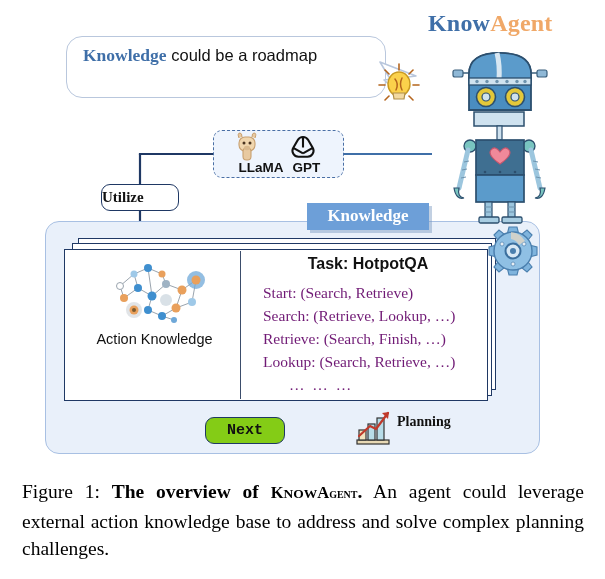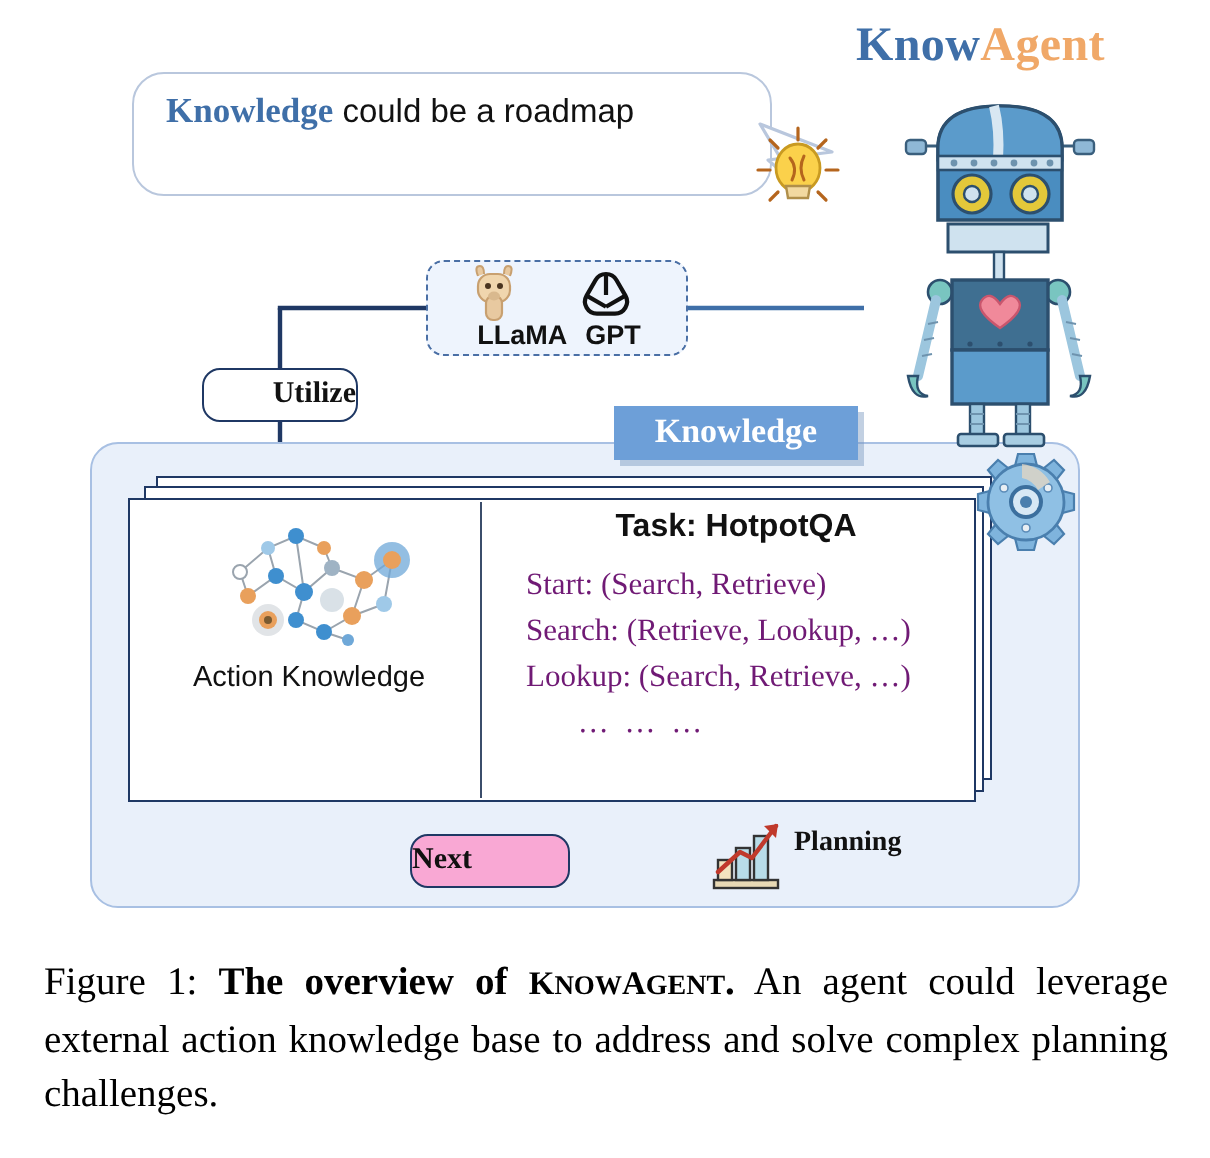--- a/index.html
+++ b/index.html
@@ -61,21 +61,21 @@
     display:flex;justify-content:center;gap:9px;align-items:center;
   }
 
   
   .conn{position:absolute;}
 
   
   #utilize{
     position:absolute;left:101px;top:184px;width:78px;height:27px;
     border:1.7px solid #1f3864;border-radius:9px;background:#fff;
-    box-sizing:border-box;text-align:right;line-height:25px;
+    box-sizing:border-box;text-align:left;line-height:25px;
     font-family:"Liberation Serif", serif;font-size:15px;font-weight:bold;color:#111;
   }
 
   
   #panel{
     position:absolute;left:45px;top:221px;width:495px;height:233px;
     background:#e9f0fa;border:1.6px solid #a8c0e3;border-radius:14px;
     box-sizing:border-box;
   }
 
@@ -124,23 +124,23 @@
   #rules .ellipsis{
     text-align:center;width:92px;margin-left:12px;letter-spacing:2px;
   }
 
   
   #gear-icon{position:absolute;left:487px;top:225px;width:52px;height:52px;}
 
   
   #next{
     position:absolute;left:205px;top:417px;width:80px;height:27px;
-    border:1.7px solid #1f3864;border-radius:9px;background:#f9a8d4;
-    box-sizing:border-box;line-height:25px;
-    font-family:Liberation Serif, serif;font-size:15px;font-weight:bold;color:#111;
+    border:1.7px solid #1f3864;border-radius:9px;background:#84cc16;
+    box-sizing:border-box;text-align:center;line-height:25px;
+    font-family:Liberation Mono, monospace;font-size:15px;font-weight:bold;color:#111;
   }
   #chart-icon{position:absolute;left:352px;top:410px;width:42px;height:38px;}
   #planning-label{
     position:absolute;left:397px;top:414px;
     font-family:"Liberation Serif", serif;font-size:14px;font-weight:bold;color:#111;
     white-space:nowrap;
   }
 
   
   #robot{position:absolute;left:437px;top:48px;width:126px;height:176px;}
@@ -267,20 +267,21 @@
     <circle cx="62" cy="42" r="6" fill="#c9d4dd" opacity=".7"></circle>
   </svg>
   <div id="akb-label">
     <div>Action Knowledge</div>
   </div>
 
   <div id="task-title">Task:  HotpotQA</div>
   <div id="rules">
     <div>Start: (Search, Retrieve)</div>
     <div>Search: (Retrieve, Lookup, …)</div>
+    <div>Retrieve: (Search, Finish, …)</div>
     <div>Lookup: (Search, Retrieve, …)</div>
     <div class="ellipsis">… … …</div>
   </div>
 
   <div id="knowledge-banner">Knowledge</div>
 
   <svg id="gear-icon" viewBox="0 0 52 52">
     <g transform="translate(26,26)">
       <g fill="#7fb4dd" stroke="#4a7fae" stroke-width="1.1">
         <path d="M-4,-24 h8 l1.5,6 h-11 Z"></path>
@@ -375,14 +376,14 @@
       <line x1="71" y1="159" x2="78" y2="159"></line>
         <line x1="71" y1="164" x2="78" y2="164"></line>
     </g>
     <rect x="42" y="169" width="20" height="6" rx="1.5" fill="#a8cde2" stroke="#2c4f6e" stroke-width="1.3"></rect>
     <rect x="65" y="169" width="20" height="6" rx="1.5" fill="#a8cde2" stroke="#2c4f6e" stroke-width="1.3"></rect>
   </svg>
 
 </div>
 
 <div id="caption">
-  <span>Figure 1: </span><b>The overview of </b><b class="sc">K<span style="font-size:13.5px">NOW</span>A<span style="font-size:14px">GENT</span></b><b>.</b><span> An agent could leverage external action knowledge base to address and solve complex planning challenges.</span>
+  <span>Figure 1: </span><b>The overview of </b><b class="sc">K<span style="font-size:13.5px">NOW</span>A<span style="font-size:10px">GENT</span></b><b>.</b><span> An agent could leverage external action knowledge base to address and solve complex planning challenges.</span>
 </div>
 
 </body></html>

